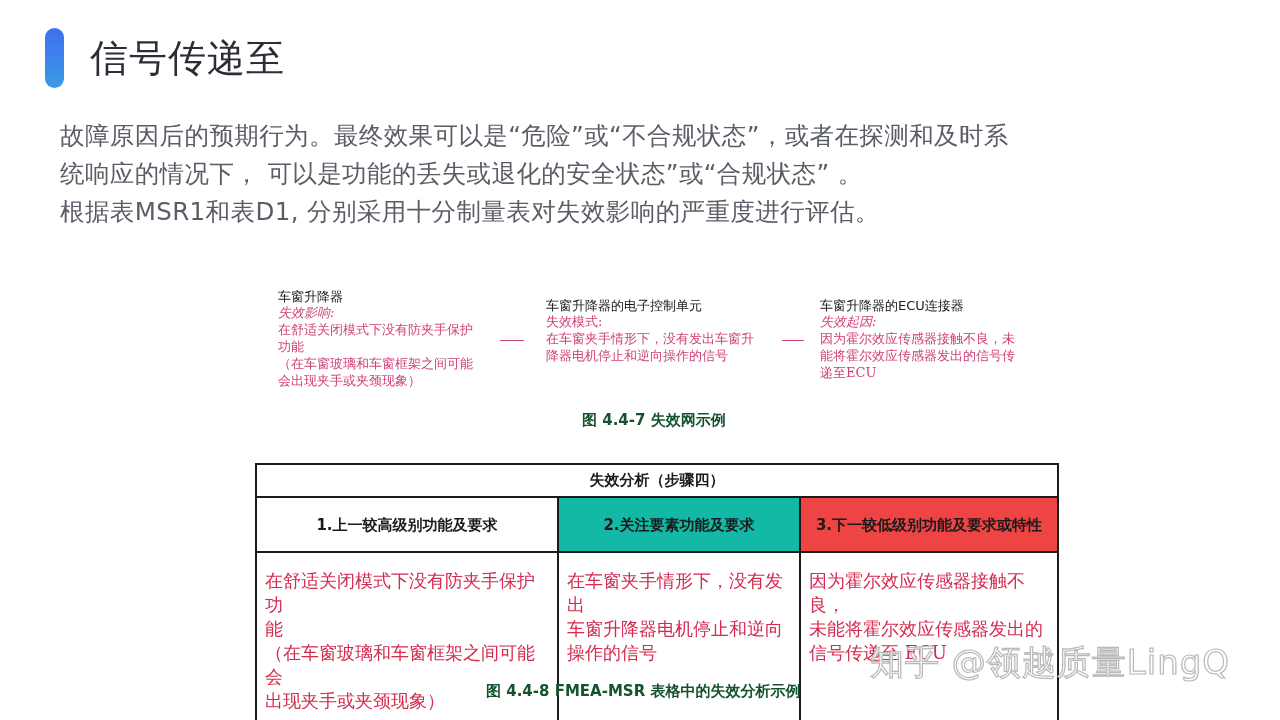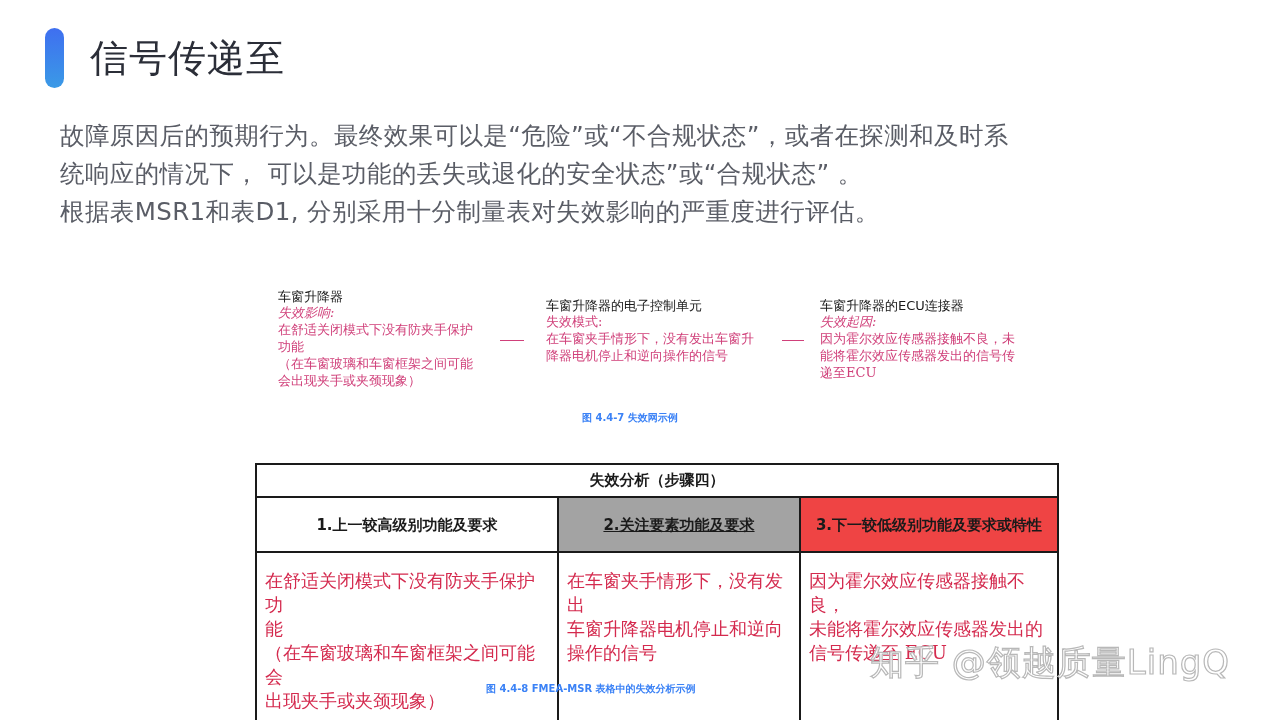--- a/index.html
+++ b/index.html
@@ -25,40 +25,40 @@
 
     
     .net { position: absolute; top: 288px; }
     .net .node-title { font-family: "DejaVu Sans", sans-serif; font-size: 13px; color: #1a1a1a; line-height: 17px; }
     .net .node-label { font-family: "DejaVu Serif", serif; font-style: italic; font-size: 13px; color: #d0407a; line-height: 16px; }
     .net .node-body { font-family: "DejaVu Serif", serif; font-size: 13px; color: #d0407a; line-height: 17px; }
     .connector { position: absolute; height: 1px; background: #d0407a; }
 
     .fig-caption {
       position: absolute; font-family: "DejaVu Sans", sans-serif;
-      font-size: 10px; font-weight: bold; color: #3b82f6; white-space: nowrap;
+      font-size: 15px; font-weight: bold; color: #14532d; white-space: nowrap;
     }
 
     
     .fa-table {
       position: absolute; left: 255px; top: 463px; width: 802px;
       border-collapse: collapse; table-layout: fixed;
       font-family: "DejaVu Sans", sans-serif;
       border-radius: 22px;
     }
     .fa-table td { border: 2px solid #1a1a1a; padding: 0; vertical-align: middle; }
     .fa-table .caption-row td {
       height: 31px; text-align: center; font-size: 15px; font-weight: bold; color: #1a1a1a;
     }
     .fa-table .head-row td {
       height: 53px; text-align: center; font-size: 15px; font-weight: bold; color: #1a1a1a;
       line-height: 22px; padding: 0 6px;
     }
     .fa-table .head-1 { background: #ffffff; }
-    .fa-table .head-2 { background: #a3a3a3; text-decoration: underline; }
+    .fa-table .head-2 { background: #14b8a6; }
     .fa-table .head-3 { background: #ef4444; }
     .fa-table .body-row td {
       height: 104px; vertical-align: top; padding: 16px 8px;
       font-family: "DejaVu Serif", serif; font-size: 18px; line-height: 24px; color: #d42a4e;
     }
 
     .watermark {
       position: absolute; left: 870px; top: 640px;
       font-size: 34px; color: rgba(255,255,255,0.85); letter-spacing: 1px;
       -webkit-text-stroke: 1.2px #b8b8b8; white-space: nowrap;

